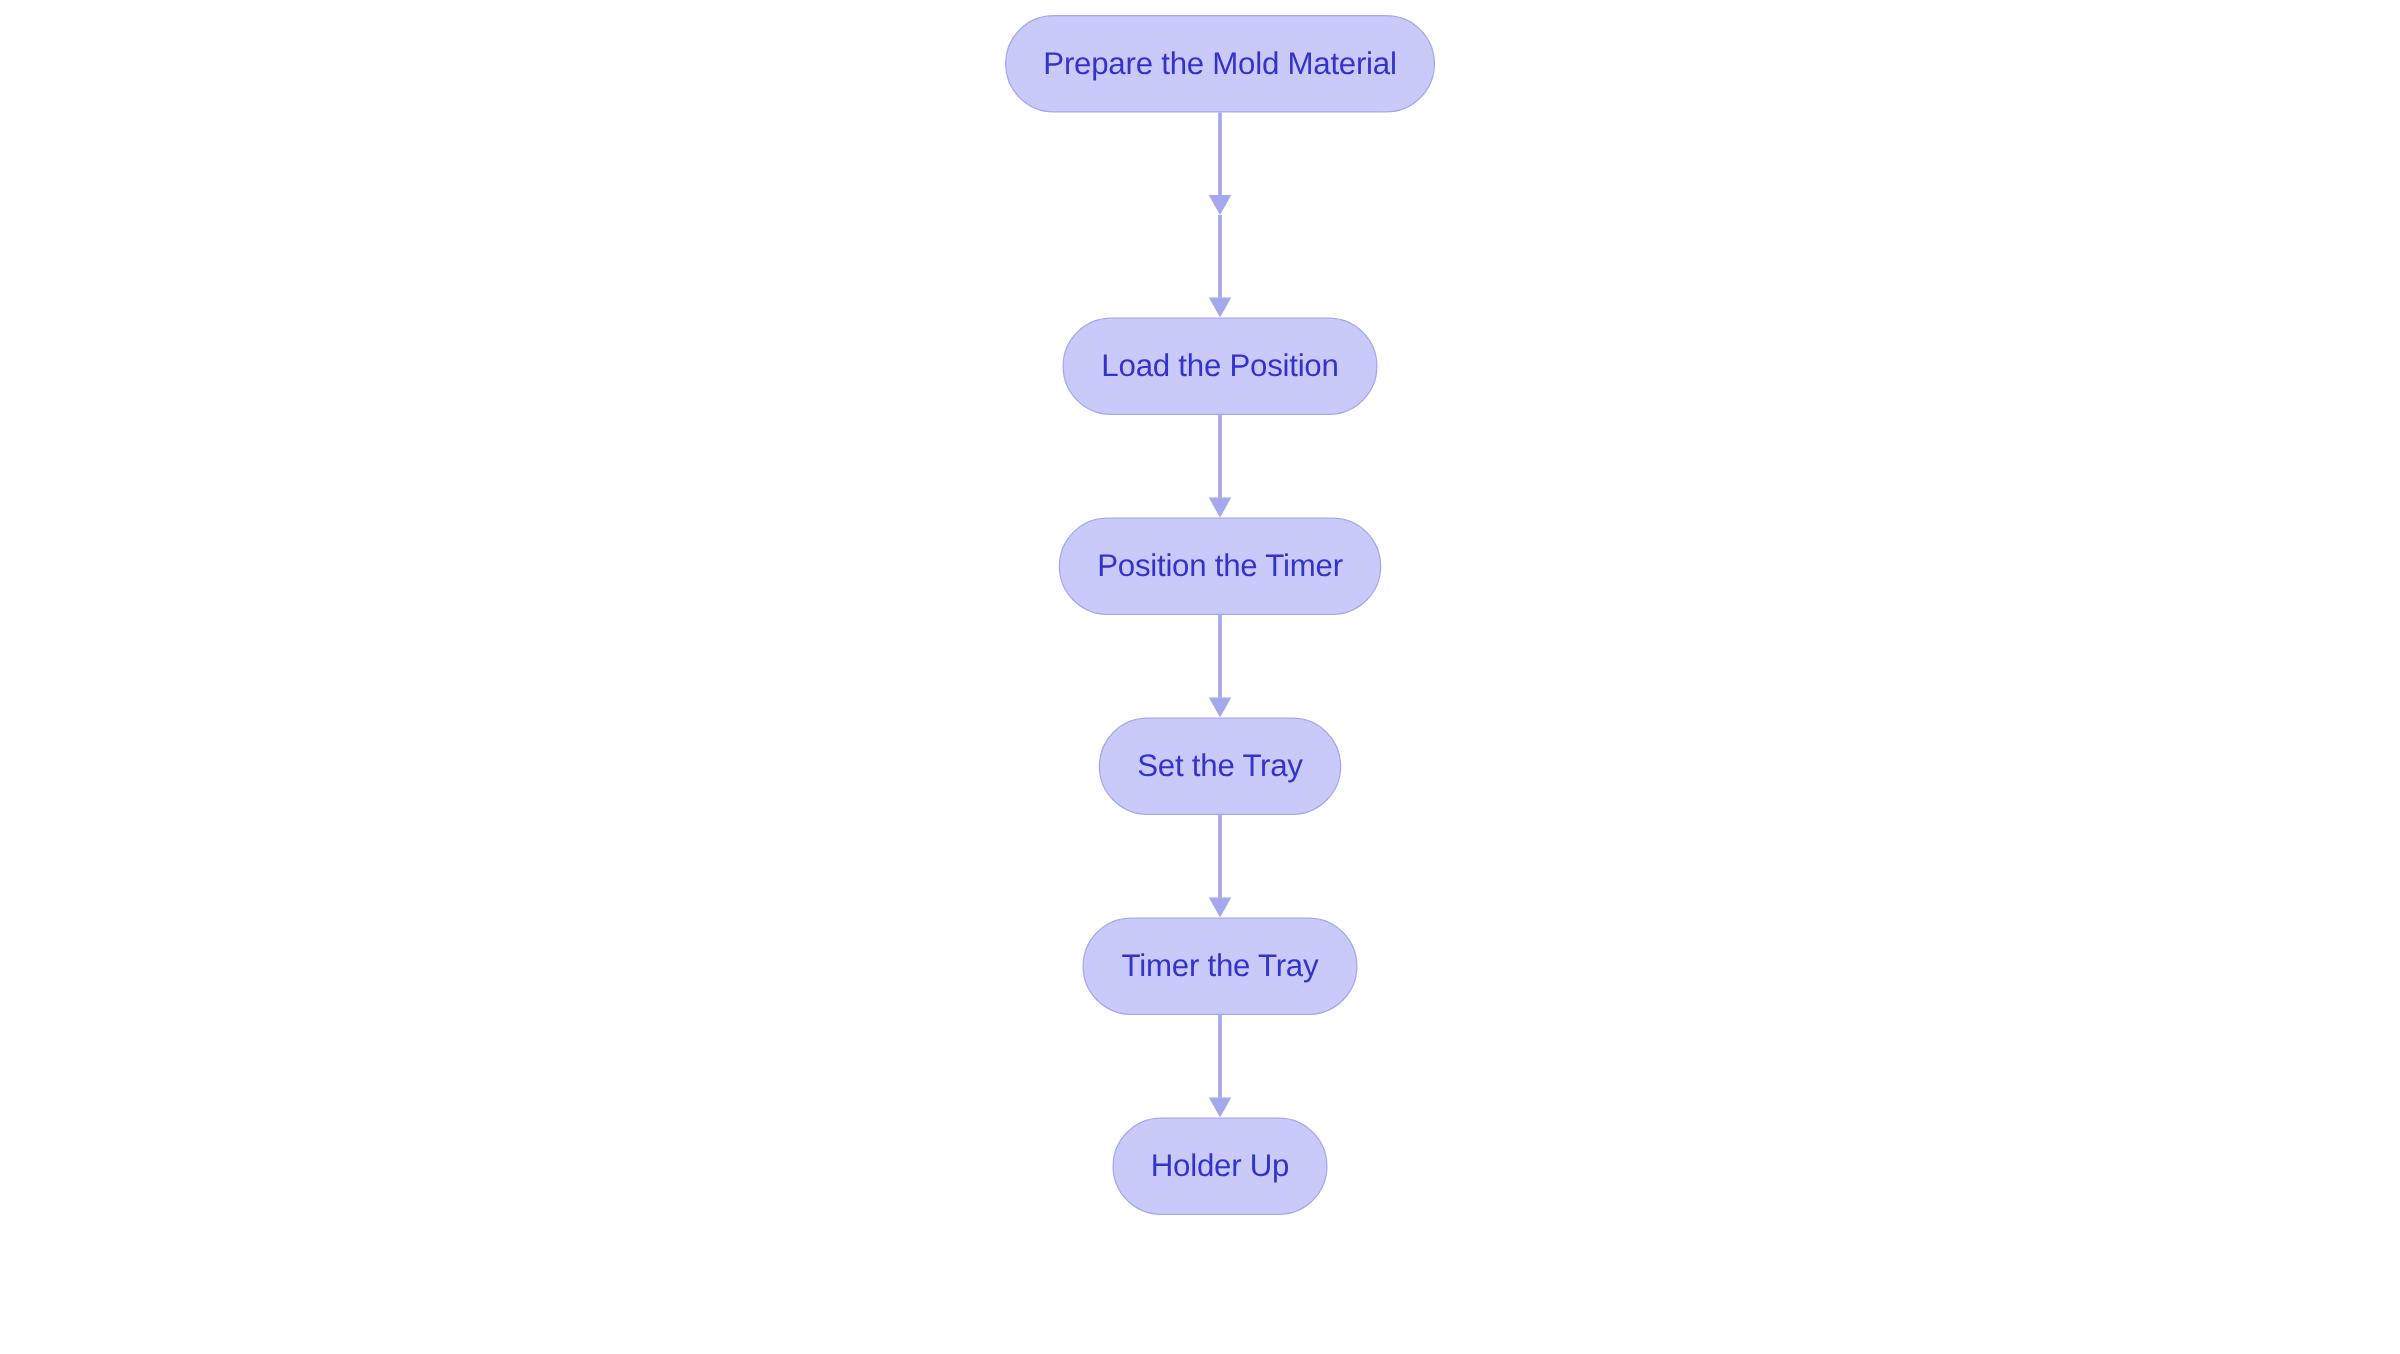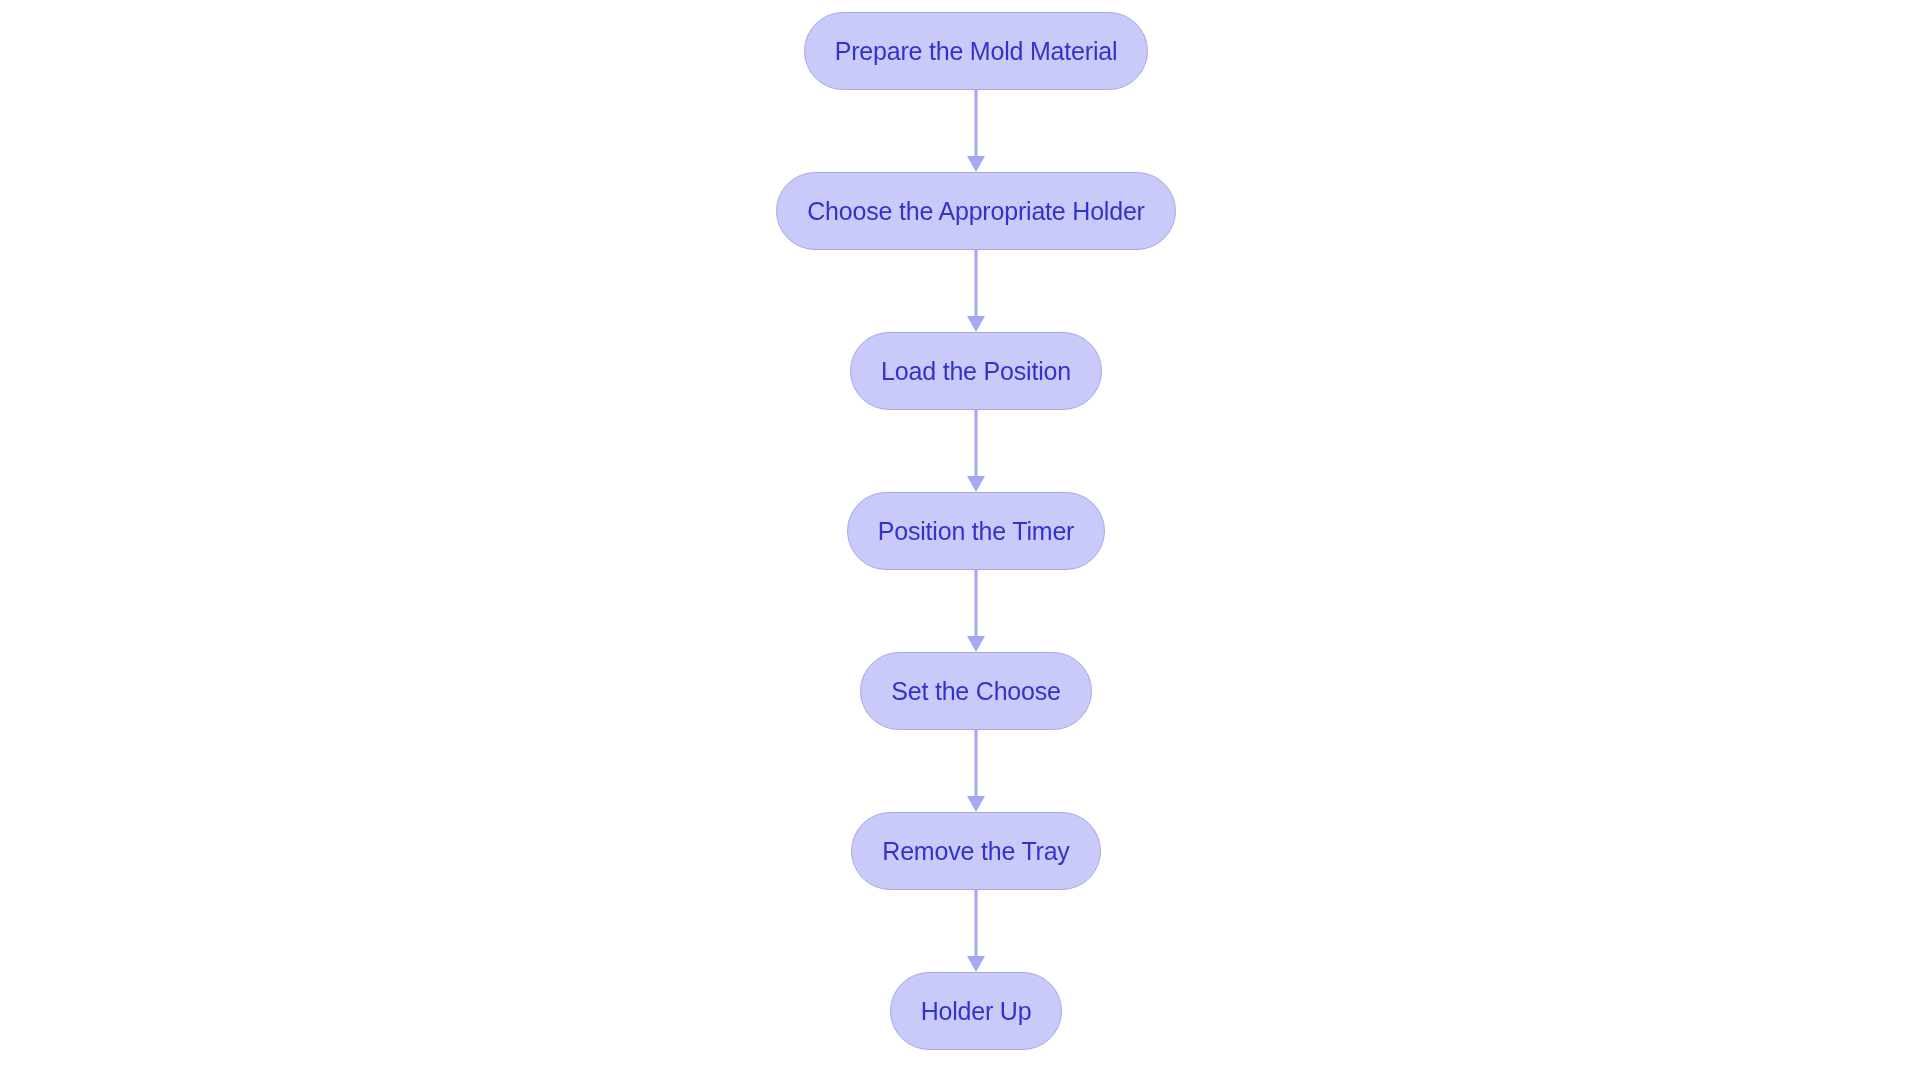--- a/index.html
+++ b/index.html
@@ -94,23 +94,20 @@
 
     <div class="node">
       <span class="node-label">Prepare the Mold Material</span>
     </div>
 
     <div class="connector">
       <div class="stem"></div>
       <div class="head"></div>
     </div>
 
-    <div class="node">
-      <span class="node-label">Choose the Appropriate Holder</span>
-    </div>
 
     <div class="connector">
       <div class="stem"></div>
       <div class="head"></div>
     </div>
 
     <div class="node">
       <span class="node-label">Load the Position</span>
     </div>
 
@@ -122,30 +119,30 @@
     <div class="node">
       <span class="node-label">Position the Timer</span>
     </div>
 
     <div class="connector">
       <div class="stem"></div>
       <div class="head"></div>
     </div>
 
     <div class="node">
-      <span class="node-label">Set the Choose</span>
+      <span class="node-label">Set the Tray</span>
     </div>
 
     <div class="connector">
       <div class="stem"></div>
       <div class="head"></div>
     </div>
 
     <div class="node">
-      <span class="node-label">Remove the Tray</span>
+      <span class="node-label">Timer the Tray</span>
     </div>
 
     <div class="connector">
       <div class="stem"></div>
       <div class="head"></div>
     </div>
 
     <div class="node">
       <span class="node-label">Holder Up</span>
     </div>

